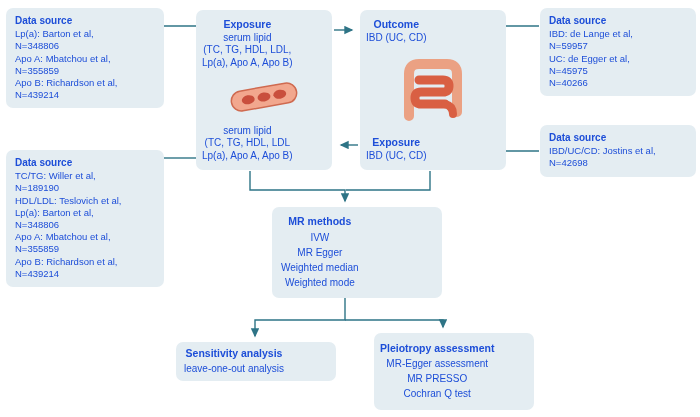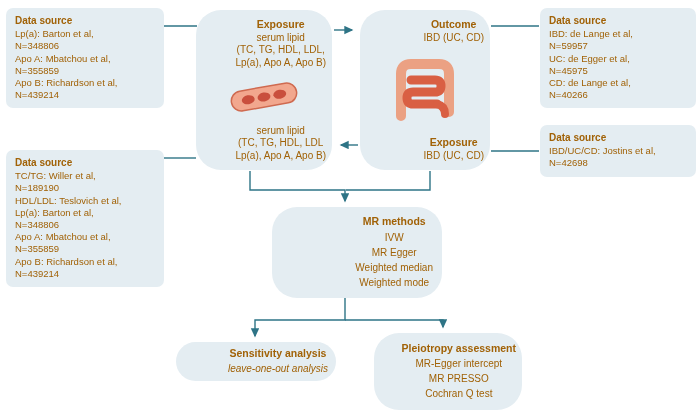--- a/index.html
+++ b/index.html
@@ -1,43 +1,43 @@
 <!DOCTYPE html>
 <html><head>
 <meta charset="utf-8">
 <style>
   * { margin:0; padding:0; box-sizing:border-box; }
   html,body { background:#ffffff; }
   .canvas {
     position:relative; width:700px; height:417px; background:#ffffff;
-    font-family:"Liberation Sans", sans-serif; color:#a16207; overflow:hidden;
+    font-family:"Liberation Sans", sans-serif; color:#1d4ed8; overflow:hidden;
   }
   .arrows { position:absolute; left:0; top:0; z-index:0; }
   .box {
     position:absolute; z-index:1; background:#e4edf2; border-radius:7px;
     padding:7px 9px;
   }
   .srcbox { font-size:9.5px; line-height:12.2px; text-align:left; }
   .srcbox .title { font-size:10px; font-weight:bold; margin-bottom:1px; }
   .flowbox { text-align:center; font-size:10px; line-height:12.5px;
-    display:flex; flex-direction:column; align-items:flex-end; justify-content:space-between;border-radius:25px; }
+    display:flex; flex-direction:column; align-items:flex-start; justify-content:space-between; }
   .flowbox .title { font-weight:bold; font-size:10.5px; margin-bottom:1px; }
   .grp { display:block; }
   #ds-tl { left:6px;  top:8px;   width:158px; }
   #ds-bl { left:6px;  top:150px; width:158px; }
   #ds-rt { left:540px; top:8px;  width:156px; }
   #ds-rb { left:540px; top:125px; width:156px; }
   #exposure { left:196px; top:10px; width:136px; height:160px; padding:8px 6px; }
-  #outcome  { left:360px; top:10px; width:130px; height:160px; padding:8px 6px; }
+  #outcome  { left:360px; top:10px; width:146px; height:160px; padding:8px 6px; }
   #mr    { left:272px; top:207px; width:170px; height:91px; justify-content:center; }
   #mr .line { line-height:15px; }
   #mr .title { margin-bottom:2px; }
   #sens  { left:176px; top:342px; width:160px; padding:5px 8px; justify-content:center; }
-  #sens .line { line-height:15px;font-style:italic; }
-  #pleio { left:374px; top:333px; width:148px; padding:9px 6px; justify-content:center; }
+  #sens .line { line-height:15px; }
+  #pleio { left:374px; top:333px; width:160px; padding:9px 6px; justify-content:center; }
   #pleio .line { line-height:15px; }
   .illo { display:block; margin:4px auto; }
 </style>
 </head>
 <body>
 
 <div class="canvas">
 
   <svg class="arrows" width="700" height="417" viewBox="0 0 700 417">
     <defs>
@@ -119,21 +119,20 @@
       <div>IBD (UC, CD)</div>
     </div>
   </div>
 
   <div class="box srcbox" id="ds-rt">
     <div class="title">Data source</div>
     <div>IBD: de Lange et al,</div>
     <div>N=59957</div>
     <div>UC: de Egger et al,</div>
     <div>N=45975</div>
-    <div>CD: de Lange et al,</div>
     <div>N=40266</div>
   </div>
 
   <div class="box srcbox" id="ds-rb">
     <div class="title">Data source</div>
     <div>IBD/UC/CD: Jostins et al,</div>
     <div>N=42698</div>
   </div>
 
   <div class="box flowbox" id="mr">
@@ -149,19 +148,19 @@
   <div class="box flowbox" id="sens">
     <div class="grp">
       <div class="title">Sensitivity analysis</div>
       <div class="line">leave-one-out analysis</div>
     </div>
   </div>
 
   <div class="box flowbox" id="pleio">
     <div class="grp">
       <div class="title">Pleiotropy assessment</div>
-      <div class="line">MR-Egger intercept</div>
+      <div class="line">MR-Egger assessment</div>
       <div class="line">MR PRESSO</div>
       <div class="line">Cochran Q test</div>
     </div>
   </div>
 
 </div>
 
 </body></html>

